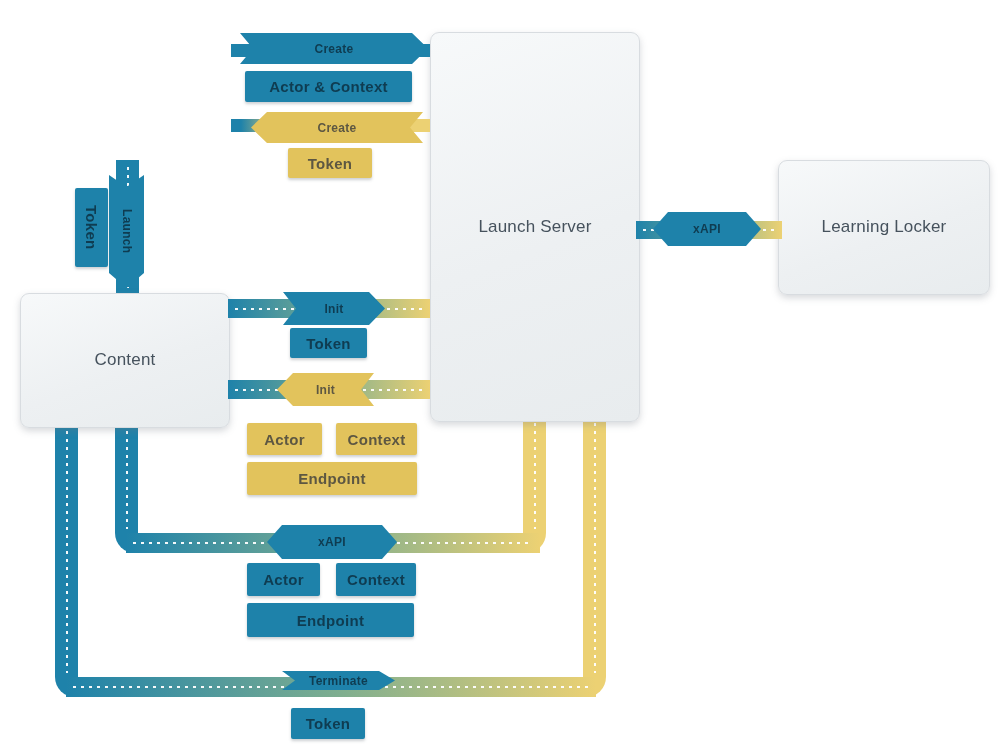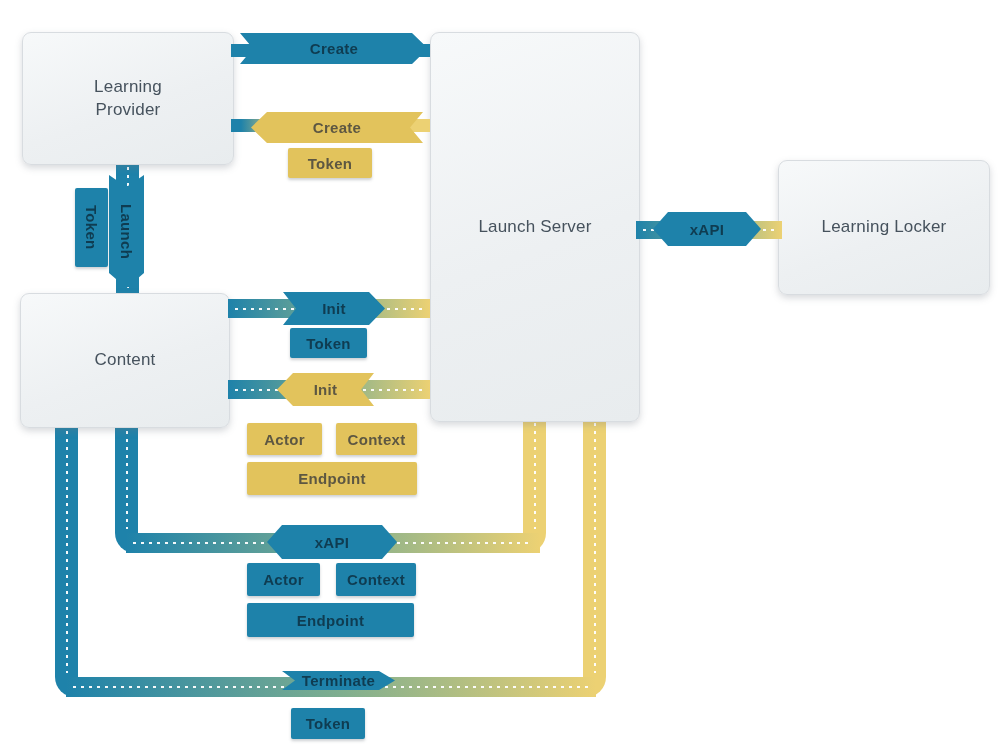--- a/index.html
+++ b/index.html
@@ -46,21 +46,21 @@
     content:"";position:absolute;top:7px;bottom:7px;left:50%;width:2px;margin-left:-1px;
     background:repeating-linear-gradient(to bottom,rgba(255,255,255,.95) 0 3px,transparent 3px 8px);
   }
   .round-bl{border-bottom-left-radius:20px;}
   .round-bl.dots-v::before{bottom:24px;}
   .round-br{border-bottom-right-radius:20px;}
   .round-br.dots-v::before{bottom:24px;}
   
   .ribbon{
     position:absolute;display:flex;align-items:center;justify-content:center;
-    font-size:15px;font-weight:600;letter-spacing:.3px;
+    font-size:12px;font-weight:600;letter-spacing:.3px;
     filter:drop-shadow(0 2px 2px rgba(90,100,110,.35));
   }
   .ribbon.blue{background:var(--blue);color:var(--text-on-blue);}
   .ribbon.yellow{background:var(--yellow);color:var(--text-on-yellow);}
   .rib-right{clip-path:polygon(0 0,calc(100% - 16px) 0,100% 50%,calc(100% - 16px) 100%,0 100%,13px 50%);}
   .rib-left{clip-path:polygon(16px 0,100% 0,calc(100% - 13px) 50%,100% 100%,16px 100%,0 50%);}
   .rib-both{clip-path:polygon(15px 0,calc(100% - 15px) 0,100% 50%,calc(100% - 15px) 100%,15px 100%,0 50%);}
   .rib-down{clip-path:polygon(0 0,50% 12px,100% 0,100% calc(100% - 15px),50% 100%,0 calc(100% - 15px));}
   
   .tag{
@@ -78,37 +78,36 @@
 <div class="canvas">
 
   <div class="vband solid-blue dots-v" style="left:116px;top:160px;height:135px;"></div>
 
   <div class="vband solid-blue round-bl dots-v" style="left:55px;top:424px;height:273px;"></div>
   <div class="vband solid-blue round-bl dots-v" style="left:115px;top:424px;height:129px;"></div>
 
   <div class="vband solid-yellow round-br dots-v" style="left:523px;top:416px;height:137px;"></div>
   <div class="vband solid-yellow round-br dots-v" style="left:583px;top:416px;height:281px;"></div>
 
-  <div class="box" style="left:22px;top:32px;width:210px;height:131px;">
-    <span>Learning
-Provider</span>
-  </div>
   <div class="box" style="left:430px;top:32px;width:208px;height:388px;">
     <span>Launch Server</span>
   </div>
   <div class="box" style="left:20px;top:293px;width:208px;height:133px;">
     <span>Content</span>
   </div>
   <div class="box" style="left:778px;top:160px;width:210px;height:133px;justify-content:center;">
     <span>Learning Locker</span>
   </div>
 
   <div class="hband solid-blue" style="left:231px;top:44px;width:199px;height:13px;"></div>
   <div class="ribbon blue rib-right" style="left:240px;top:33px;width:188px;height:31px;">
     <span>Create</span>
+  </div>
+  <div class="tag blue" style="left:245px;top:71px;width:167px;height:31px;">
+    <span>Actor &amp; Context</span>
   </div>
 
   <div class="hband grad-fast" style="left:231px;top:119px;width:199px;height:13px;"></div>
   <div class="ribbon yellow rib-left" style="left:251px;top:112px;width:172px;height:31px;">
     <span>Create</span>
   </div>
   <div class="tag yellow" style="left:288px;top:148px;width:84px;height:30px;">
     <span>Token</span>
   </div>
 

